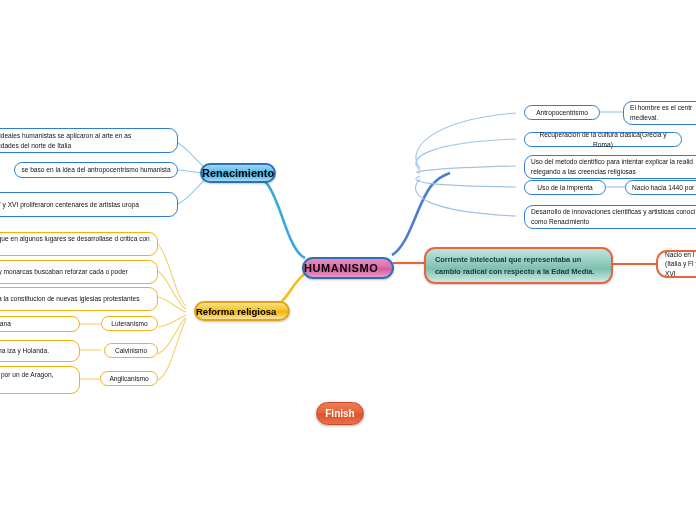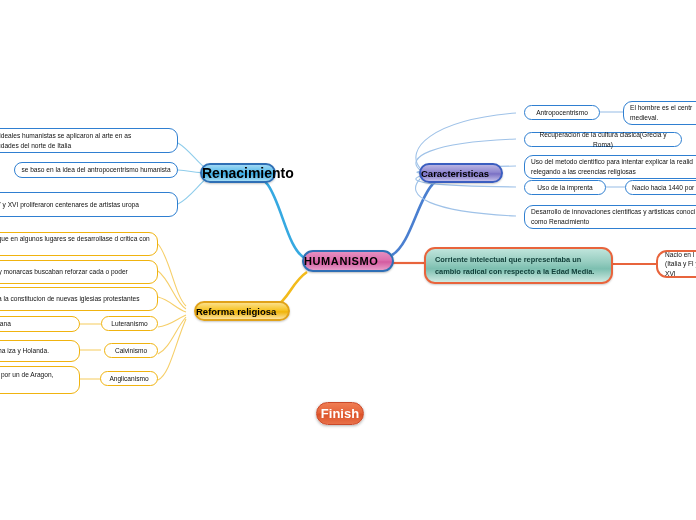--- a/index.html
+++ b/index.html
@@ -24,21 +24,21 @@
     color:#000;
     font-size:11px;font-weight:bold;letter-spacing:.6px;
     justify-content:center;
     box-shadow:0 1px 2px rgba(0,0,0,.25);
   }
 
   
   .b-blue{
     border:2px solid #2f6fb5;border-radius:11px;
     background:linear-gradient(to bottom,#9fd8f4 0%,#59bdec 45%,#36a9e1 55%,#a8ddf5 100%);
-    color:#000;font-size:14px;font-weight:bold;justify-content:center;
+    color:#000;font-size:11px;font-weight:bold;justify-content:center;
     box-shadow:0 1px 2px rgba(0,0,0,.22);
   }
   
   .b-purple{
     border:2px solid #3b5ec0;border-radius:11px;
     background:linear-gradient(to bottom,#b9b4e2 0%,#8f87cf 45%,#7a70c4 55%,#c3bee8 100%);
     color:#000;font-size:9.5px;font-weight:bold;justify-content:center;
     box-shadow:0 1px 2px rgba(0,0,0,.22);
   }
   
@@ -73,21 +73,21 @@
     background:#ffffff;
     color:#111;font-size:6.6px;line-height:1.45;
     padding:4px 7px;
   }
 
   
   .finish{
     position:absolute;
     border:1px solid #c9492a;border-radius:13px;
     background:linear-gradient(to bottom,#ef7c52 0%,#e4633a 48%,#db5127 52%,#e9714a 100%);
-    color:#fff;font-size:13px;font-weight:bold;
+    color:#fff;font-size:10px;font-weight:bold;
     display:flex;align-items:center;justify-content:center;
     box-shadow:0 1px 3px rgba(0,0,0,.3);
     cursor:pointer;
   }
 </style>
 </head>
 <body>
 
 <div id="canvas">
 
@@ -125,31 +125,28 @@
       <path d="M186,315 C175,320 170,326 158,327" stroke="#f6cf6a" stroke-width="1.1"></path>
       <path d="M186,317 C175,330 170,348 158,354" stroke="#f6cf6a" stroke-width="1.1"></path>
       <path d="M186,319 C175,344 170,374 158,380" stroke="#f6cf6a" stroke-width="1.1"></path>
 
       <path d="M101,324 L80,324" stroke="#f6cf6a" stroke-width="1.1"></path>
       <path d="M101,350 L80,350" stroke="#f6cf6a" stroke-width="1.1"></path>
       <path d="M101,379 L80,379" stroke="#f6cf6a" stroke-width="1.1"></path>
     </g>
   </svg>
 
-  <div class="node central" style="left:302px;top:250px;width:92px;height:22px;">
+  <div class="node central" style="left:302px;top:257px;width:92px;height:22px;">
     <span class="txt">HUMANISMO</span>
   </div>
 
   <div class="node b-blue" style="left:200px;top:163px;width:76px;height:20px;">
     <span class="txt">Renacimiento</span>
   </div>
 
-  <div class="node b-purple" style="left:419px;top:163px;width:84px;height:20px;">
-    <span class="txt">Caracteristicas</span>
-  </div>
 
   <div class="node b-gold" style="left:182px;top:301px;width:96px;height:20px;margin-left:12px;">
     <span class="txt">Reforma religiosa</span>
   </div>
 
   <div class="node desc-teal" style="left:424px;top:247px;width:189px;height:37px;">
     <span class="txt">Corriente intelectual que representaba un cambio radical con respecto a la Edad Media.</span>
   </div>
 
   <div class="node desc-orange" style="left:656px;top:250px;width:56px;height:28px;">

